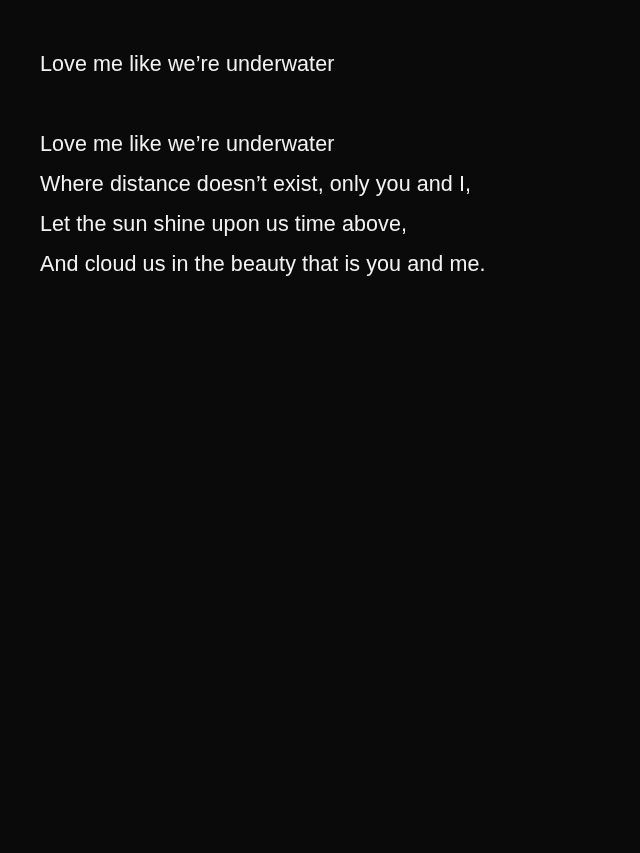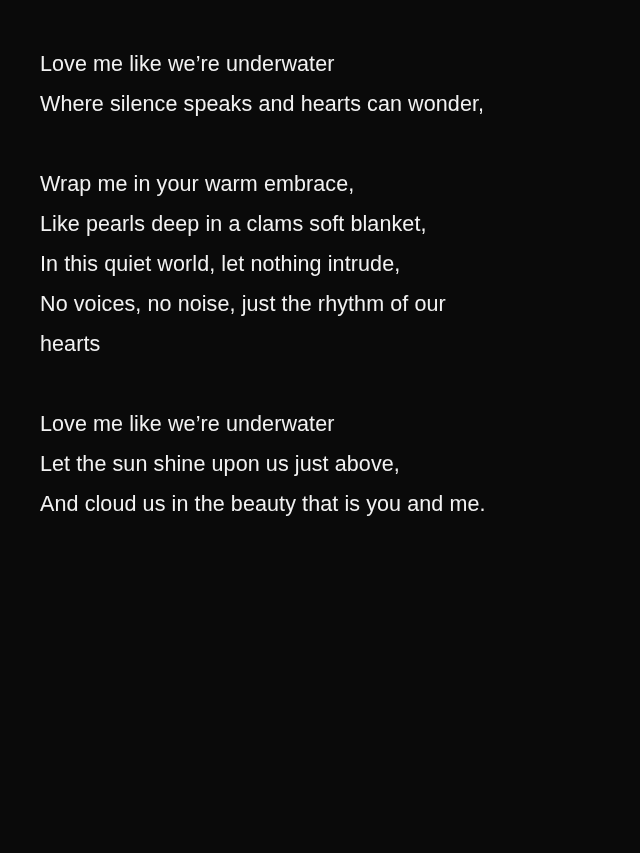--- a/index.html
+++ b/index.html
@@ -36,30 +36,23 @@
     font-weight: 400;
   }
 </style>
 </head>
 <body>
 
 <div class="poem-page">
 
   <div class="stanza">
     <div class="line">Love me like we’re underwater</div>
-    <div class="line">Where silence speaks and hearts can wonder,</div>
   </div>
 
-  <div class="stanza">
-    <div class="line">Wrap me in your warm embrace,</div>
-    <div class="line">Like pearls deep in a clams soft blanket,</div>
-    <div class="line">In this quiet world, let nothing intrude,</div>
-    <div class="line">No voices, no noise, just the rhythm of our</div>
-    <div class="line">hearts</div>
-  </div>
 
   <div class="stanza">
     <div class="line">Love me like we’re underwater</div>
-    <div class="line">Let the sun shine upon us just above,</div>
+    <div class="line">Where distance doesn’t exist, only you and I,</div>
+    <div class="line">Let the sun shine upon us time above,</div>
     <div class="line">And cloud us in the beauty that is you and me.</div>
   </div>
 
 </div>
 
 </body></html>

